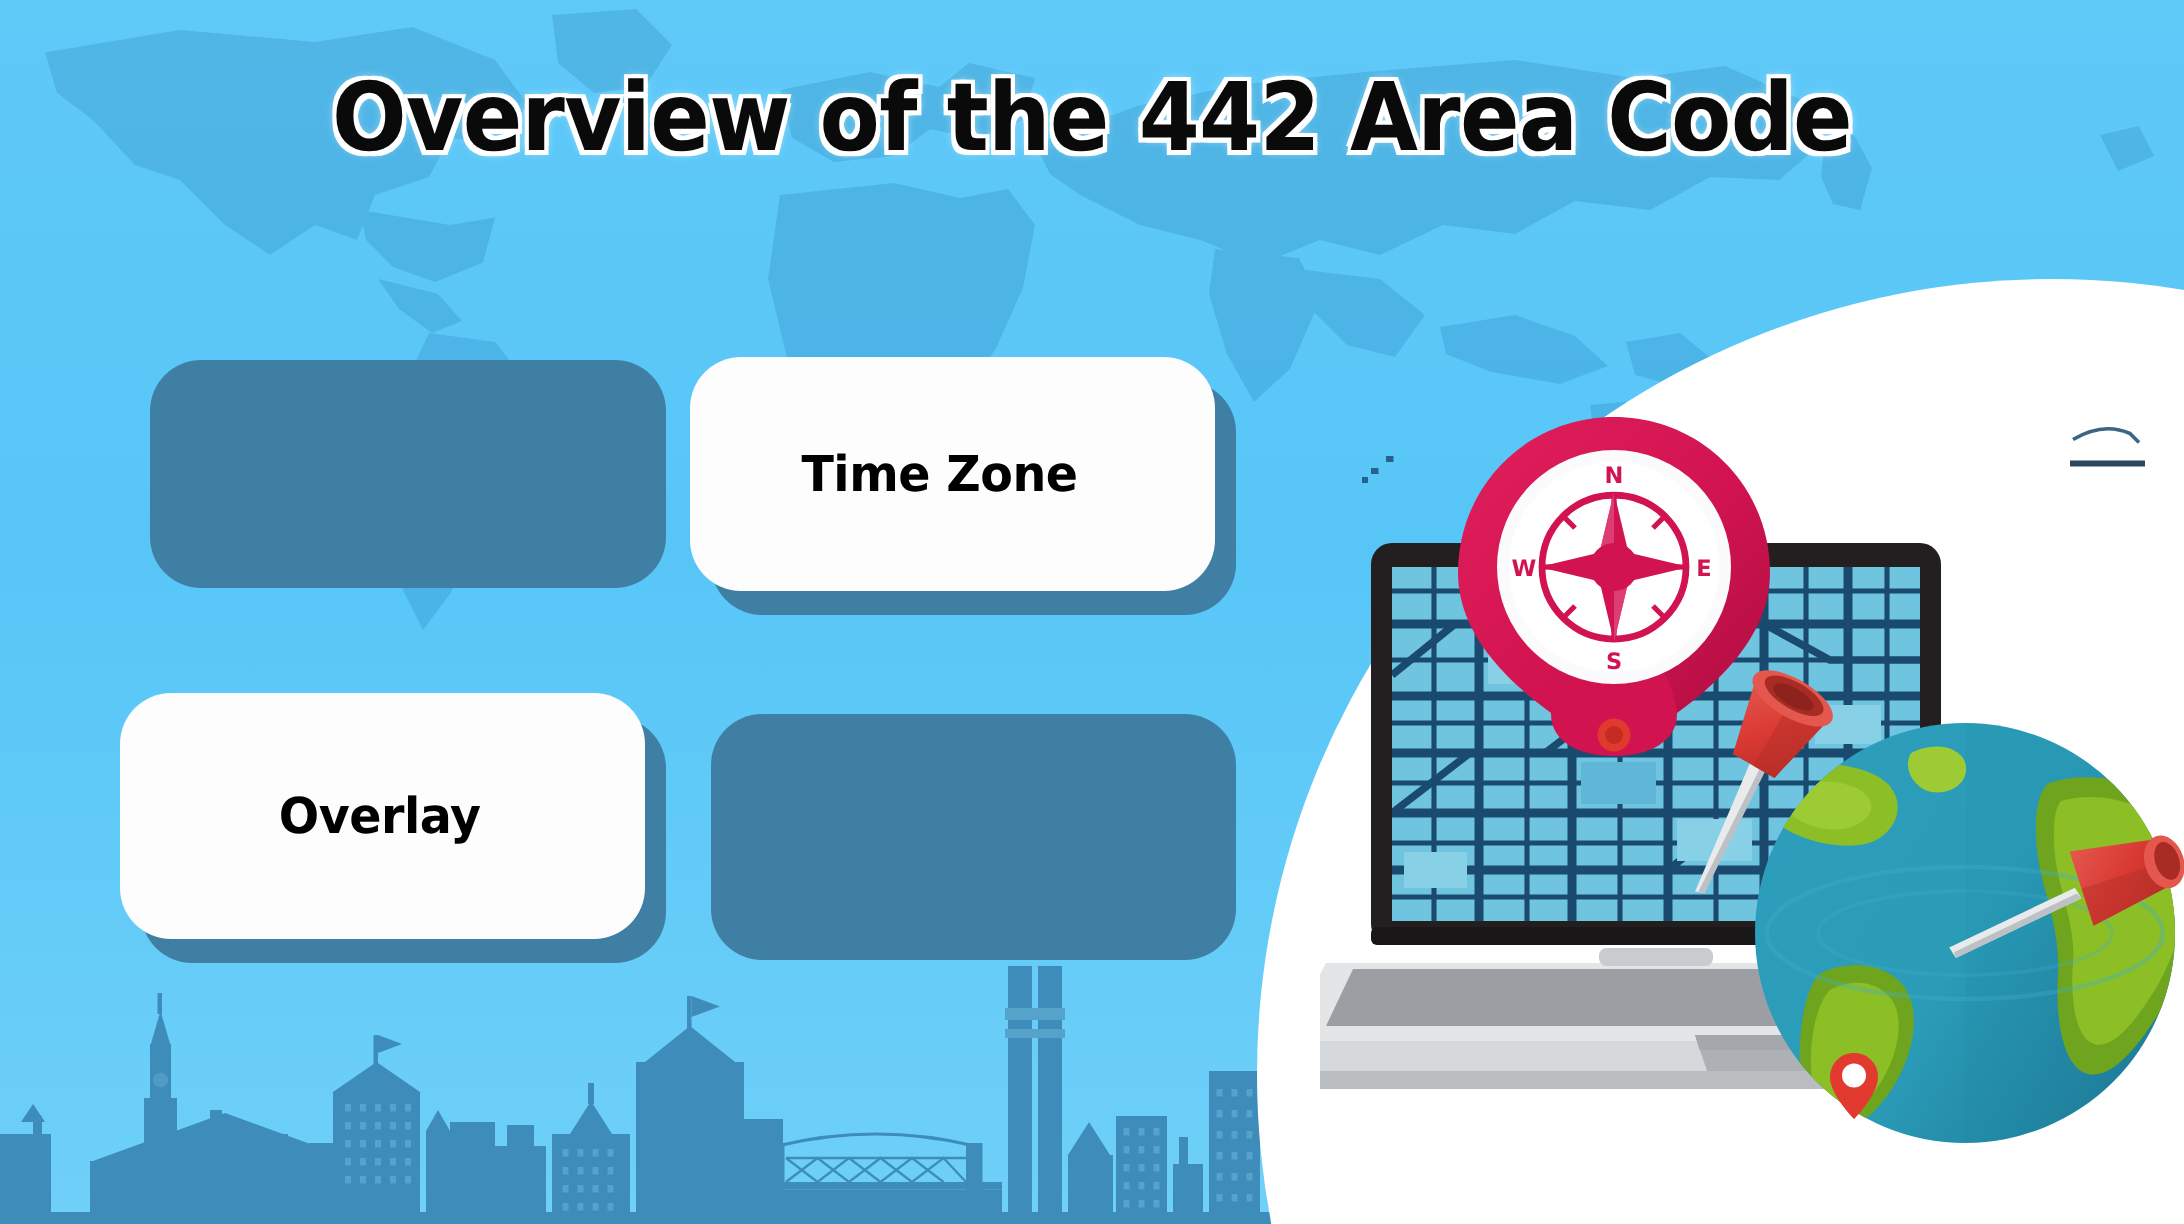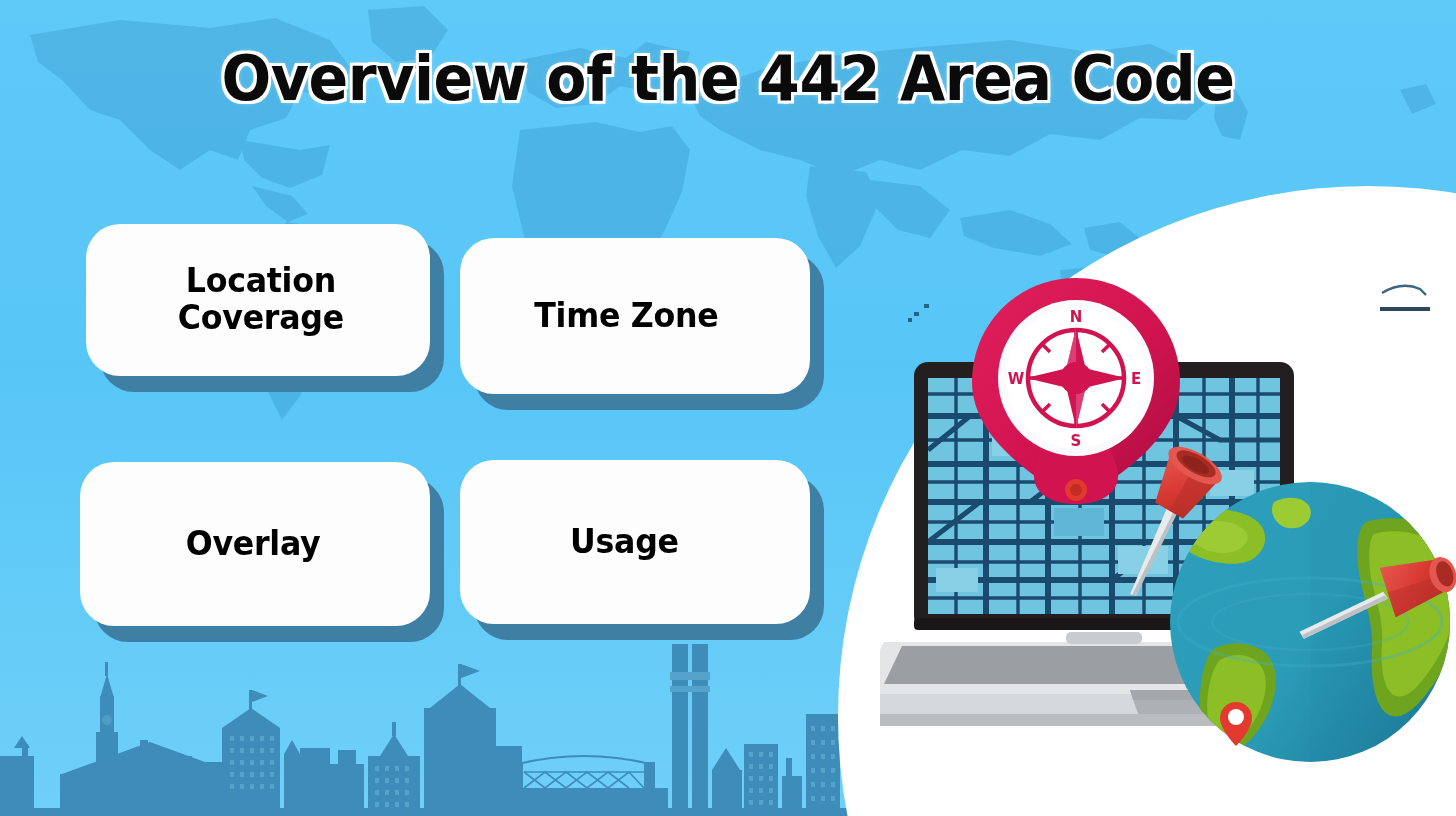--- a/index.html
+++ b/index.html
@@ -363,38 +363,29 @@
     <rect x="8" y="18" width="4" height="4" fill="#1A4A6E" opacity="0.8"></rect>
   </svg>
 
   <div class="title">Overview of the 442 Area Code</div>
 
   <div class="card-shadow card-loc-sh"></div>
   <div class="card-shadow card-tz-sh"></div>
   <div class="card-shadow card-ov-sh"></div>
   <div class="card-shadow card-us-sh"></div>
 
-  <div class="card card-loc">
-    <div class="card-label">
-      <div>Location</div>
-      <div>Coverage</div>
-    </div>
-  </div>
 
   <div class="card card-ov">
     <div class="card-label">Overlay</div>
   </div>
 
   <div class="card card-tz">
     <div class="card-label">Time Zone</div>
   </div>
 
-  <div class="card card-us">
-    <div class="card-label">Usage</div>
-  </div>
 
   <svg class="illus" viewBox="0 0 576 520">
     <defs>
       <clipPath id="screenClip">
         <rect x="48" y="128" width="352" height="236" rx="3"></rect>
       </clipPath>
       <clipPath id="globeClip">
         <circle cx="430" cy="372" r="140"></circle>
       </clipPath>
       <linearGradient id="pinGrad" x1="0" y1="0" x2="1" y2="1">

